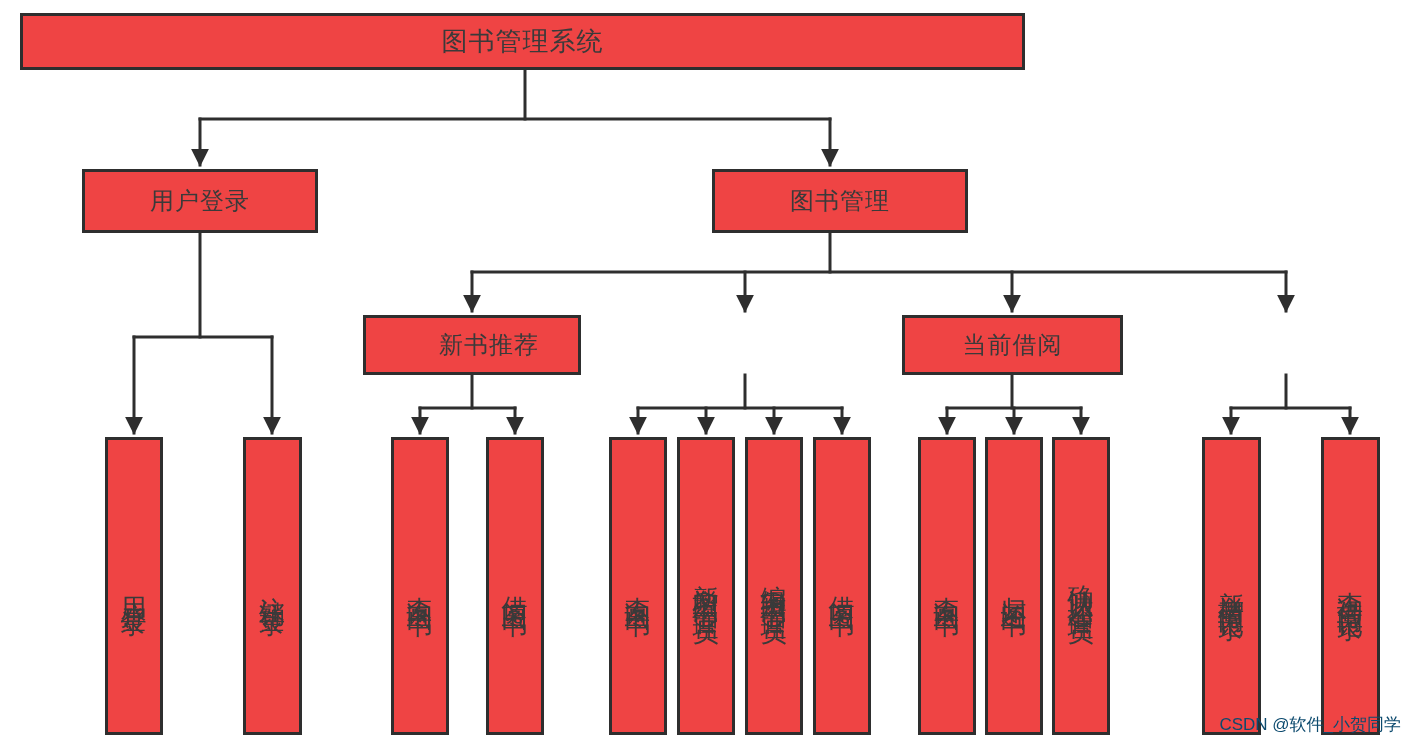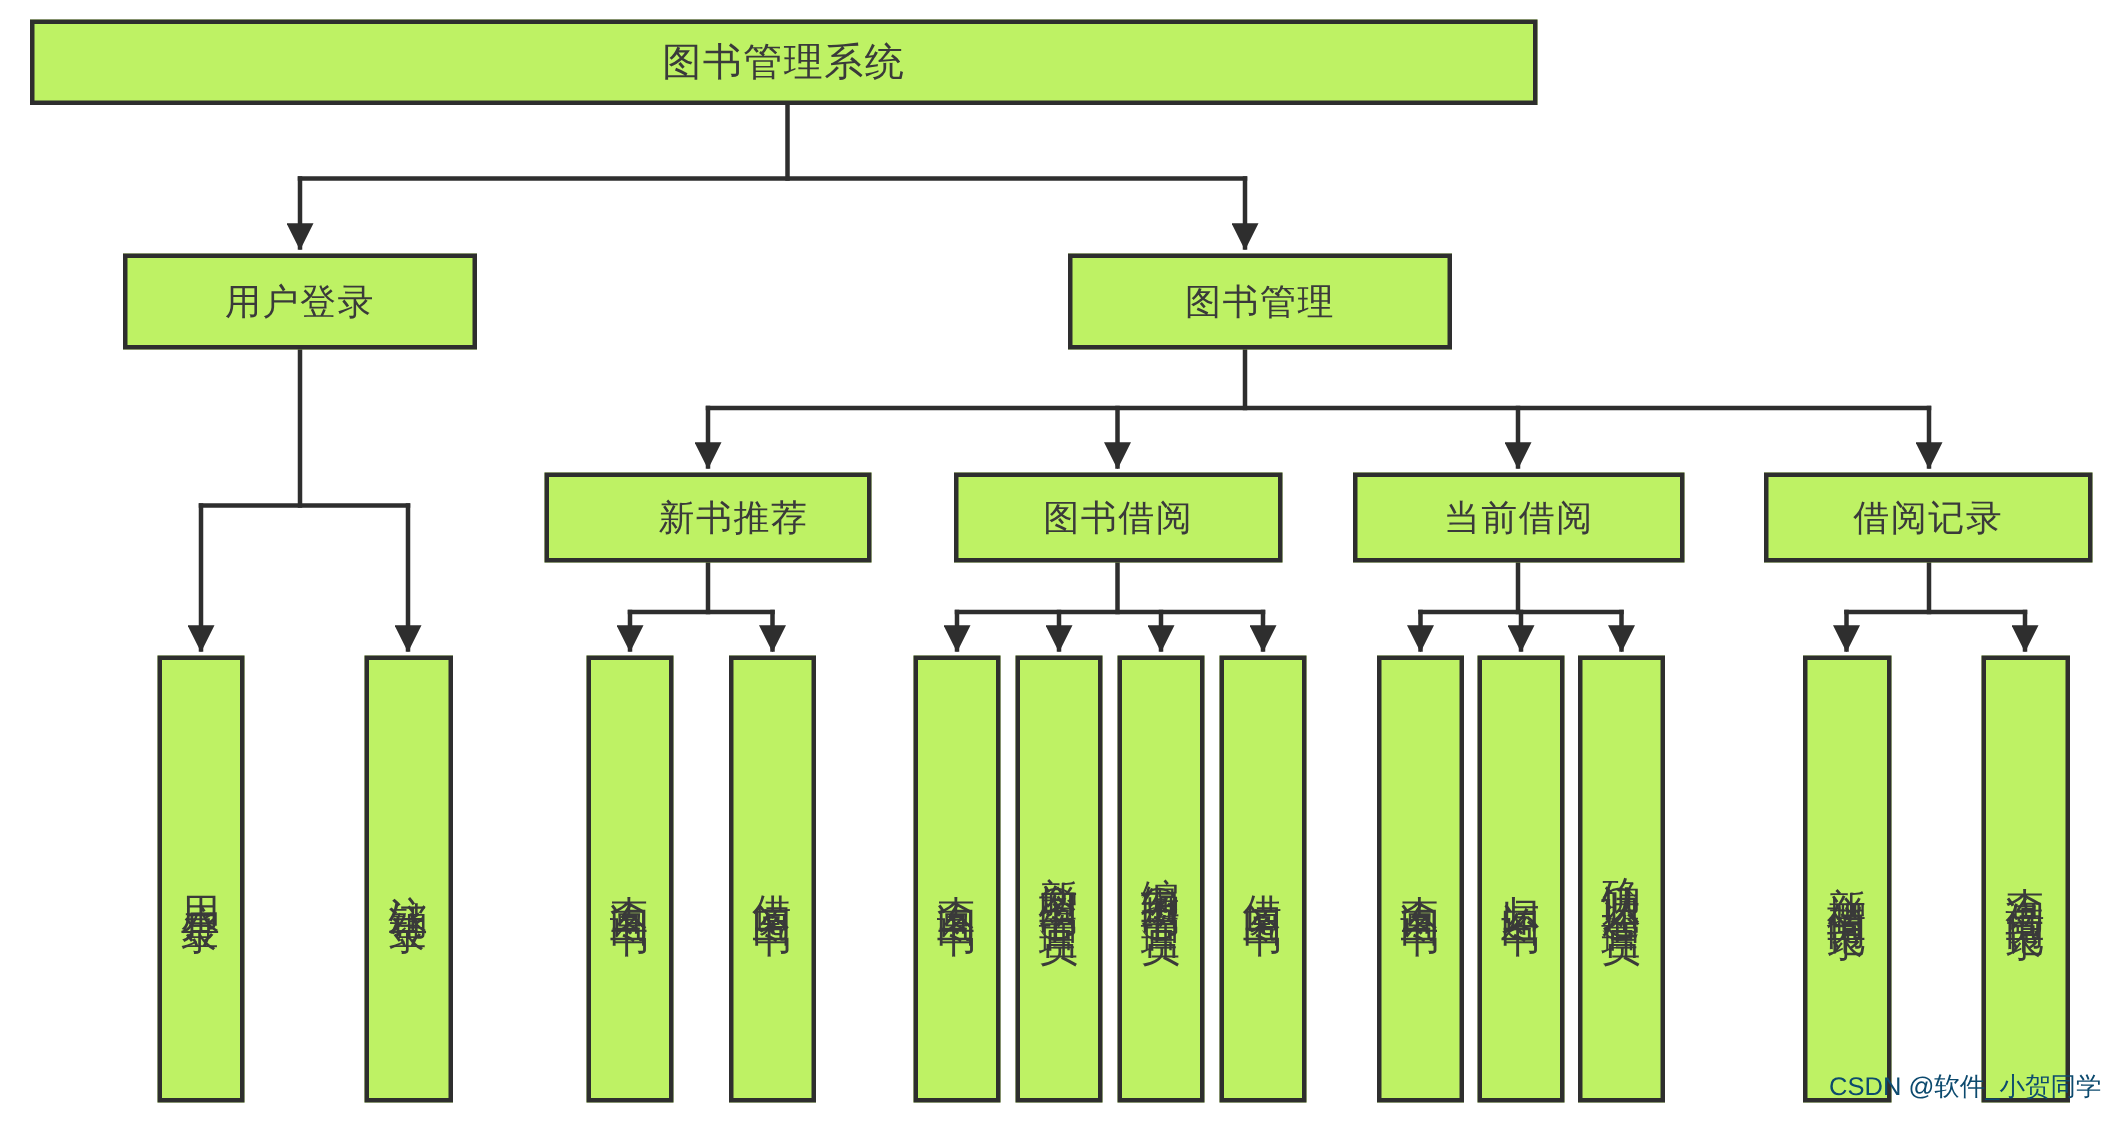--- a/index.html
+++ b/index.html
@@ -10,21 +10,21 @@
     background: #ffffff;
     overflow: hidden;
     font-family: "Liberation Sans", "DejaVu Sans", sans-serif;
     color: #3a3a3a;
   }
   #wires { position: absolute; left: 0; top: 0; z-index: 1; }
   .box {
     position: absolute;
     box-sizing: border-box;
     border: 3px solid #2e2e2e;
-    background: #bef264;
+    background: #ef4444;
     display: flex;
     align-items: center;
     justify-content: center;
     z-index: 2;
   }
   .hlabel {
     font-size: 24px;
     letter-spacing: 1px;
     color: #3a3a3a;
     white-space: nowrap;
@@ -114,28 +114,22 @@
   <div class="box" style="left:82px; top:169px; width:236px; height:64px;">
     <span class="hlabel">用户登录</span>
   </div>
   <div class="box" style="left:712px; top:169px; width:256px; height:64px;">
     <span class="hlabel">图书管理</span>
   </div>
 
   <div class="box" style="left:363px; top:315px; width:218px; height:60px;padding-left:34px;">
     <span class="hlabel">新书推荐</span>
   </div>
-  <div class="box" style="left:636px; top:315px; width:219px; height:60px;">
-    <span class="hlabel">图书借阅</span>
-  </div>
   <div class="box" style="left:902px; top:315px; width:221px; height:60px;">
     <span class="hlabel">当前借阅</span>
-  </div>
-  <div class="box" style="left:1176px; top:315px; width:219px; height:60px;">
-    <span class="hlabel">借阅记录</span>
   </div>
 
   <div class="box vbox" style="left:105px; top:437px; width:58px; height:298px;">
     <span class="vlabel">用户登录</span>
   </div>
   <div class="box vbox" style="left:243px; top:437px; width:59px; height:298px;">
     <span class="vlabel">注销登录</span>
   </div>
   <div class="box vbox" style="left:391px; top:437px; width:58px; height:298px;">
     <span class="vlabel">查询图书</span>

